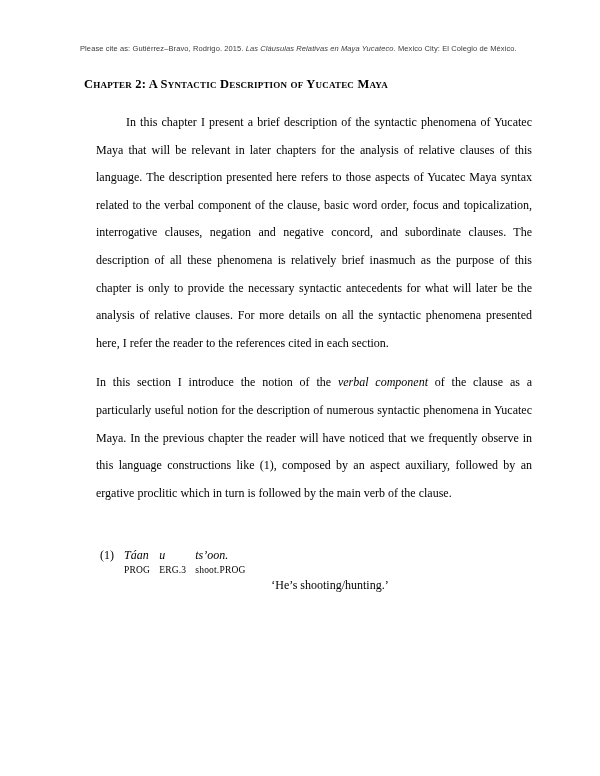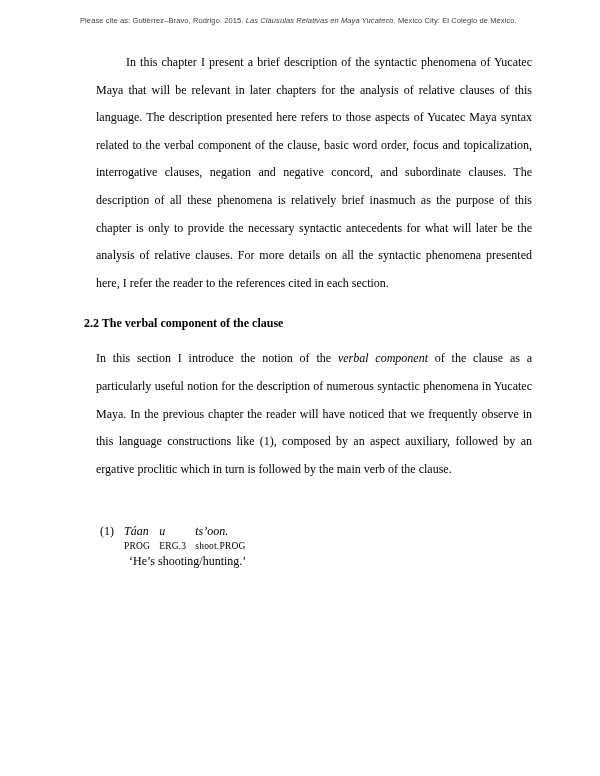--- a/index.html
+++ b/index.html
@@ -6,21 +6,21 @@
     margin: 0;
     padding: 0;
     background: #ffffff;
   }
   .page {
     position: relative;
     width: 600px;
     height: 776px;
     box-sizing: border-box;
     background: #ffffff;
-    padding: 16px 56px 20px 84px;
+    padding: 44px 56px 20px 84px;
     font-family: "Liberation Serif", serif;
     font-size: 12px;
     color: #000000;
     overflow: hidden;
   }
   .citation {
     font-family: "Liberation Sans", sans-serif;
     font-size: 7.5px;
     color: #3c3c3c;
     margin: 0 0 24px -4px;
@@ -68,36 +68,37 @@
     flex-direction: column;
     margin-right: 9px;
   }
   .maya { font-style: italic; }
   .gloss {
     font-size: 9.5px;
     letter-spacing: 0.2px;
     margin-top: 1px;
   }
   .ex-translation {
-    margin-left: 29px;
+    margin-left: 16px;
     margin-top: 2px;
+    text-align: center;
   }
 </style>
 </head>
 <body>
 
 <div class="page">
 
   <div class="citation"><span>Please cite as: Gutiérrez–Bravo, Rodrigo. 2015. </span><i>Las Cláusulas Relativas en Maya Yucateco</i><span>. Mexico City: El Colegio de México.</span></div>
 
+  <h1 class="chapter">Chapter 2: A Syntactic Description of Yucatec Maya</h1>
 
 
   <p class="body-par indent">In this chapter I present a brief description of the syntactic phenomena of Yucatec Maya that will be relevant in later chapters for the analysis of relative clauses of this language. The description presented here refers to those aspects of Yucatec Maya syntax related to the verbal component of the clause, basic word order, focus and topicalization, interrogative clauses, negation and negative concord, and subordinate clauses. The description of all these phenomena is relatively brief inasmuch as the purpose of this chapter is only to provide the necessary syntactic antecedents for what will later be the analysis of relative clauses. For more details on all the syntactic phenomena presented here, I refer the reader to the references cited in each section.</p>
 
-  <h2 class="section-heading later">2.2 The verbal component of the clause</h2>
 
   <p class="body-par"><span>In this section I introduce the notion of the </span><i>verbal component</i><span> of the clause as a particularly useful notion for the description of numerous syntactic phenomena in Yucatec Maya. In the previous chapter the reader will have noticed that we frequently observe in this language constructions like (1), composed by an aspect auxiliary, followed by an ergative proclitic which in turn is followed by the main verb of the clause.</span></p>
 
   <div class="example">
     <div class="ex-row">
       <span class="ex-num">(1)</span>
       <span class="ex-col">
         <span class="maya">Táan</span>
         <span class="gloss">PROG</span>
       </span>

